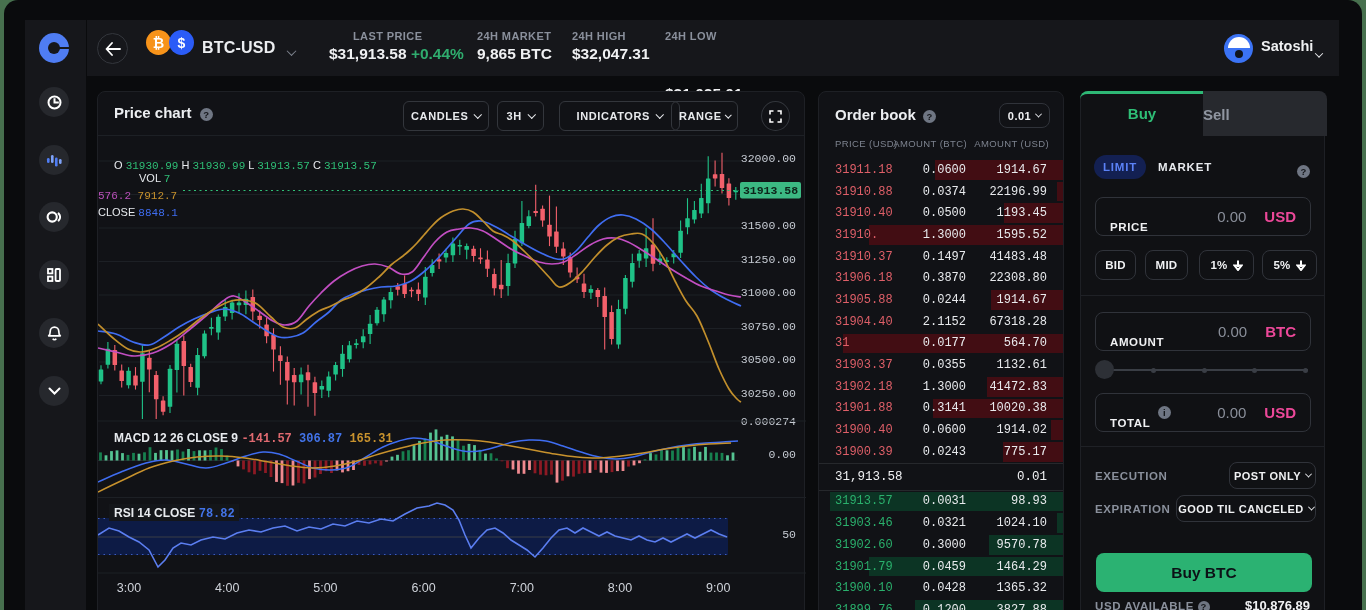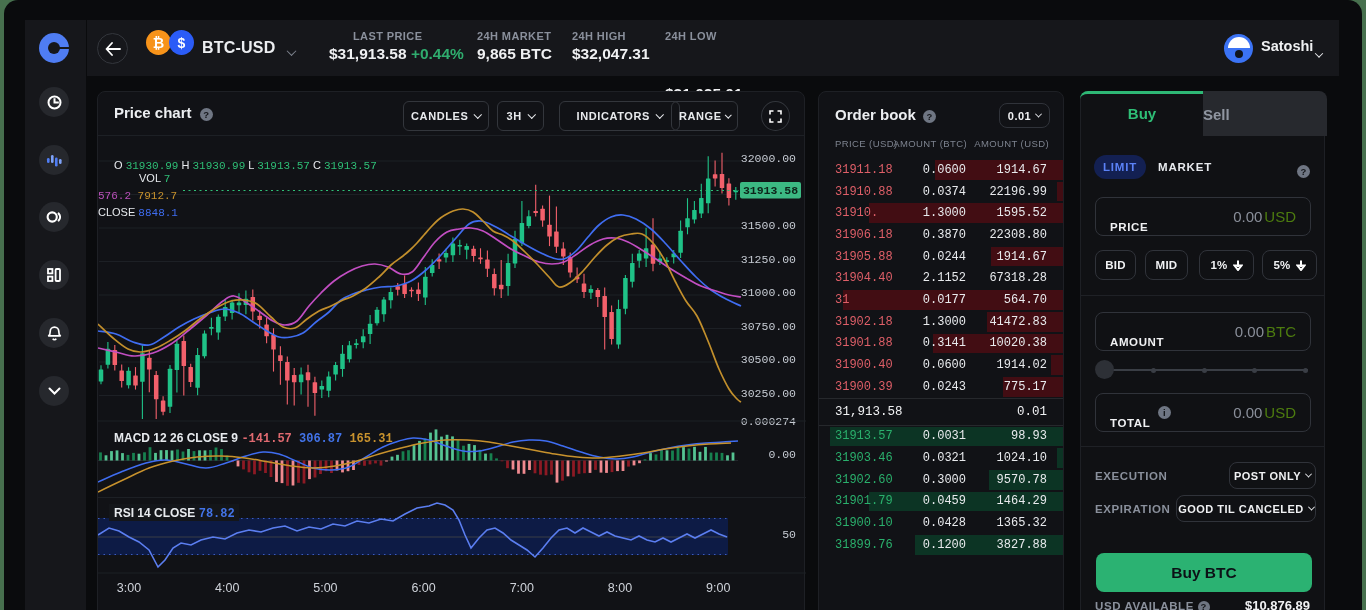--- a/index.html
+++ b/index.html
@@ -28,21 +28,21 @@
 .bid { color:#2ab06c; }
 .axlab { font-family:"Liberation Mono",monospace; font-size:11.5px; fill:#c6cbd3; }
 .tlab { font-family:"Liberation Sans",sans-serif; font-size:12.5px; fill:#ced2d9; }
 .ohlc { font-family:"Liberation Mono",monospace; font-size:12px; }
 .ohlc2 { font-family:"Liberation Mono",monospace; font-size:11px; }
 .mlab { font-family:"Liberation Sans",sans-serif; font-size:12px; font-weight:bold; fill:#e7eaee; }
 .badge-t { font-family:"Liberation Mono",monospace; font-size:11.5px; fill:#0d241a; font-weight:bold; }
 .ibox { position:absolute; left:14px; width:216px; height:39px; border:1px solid #30333a; border-radius:8px; display:flex; align-items:center; padding:0 14px; }
 .ibox .lab { font-size:11.5px; font-weight:bold; color:#f0f1f3; letter-spacing:.6px;margin-top:20px; }
 .ibox .val { margin-left:auto; font-size:15px; color:#8a8f9a; }
-.ibox .cur { font-size:15px; font-weight:normal; color:#4d7c0f; margin-left:2px; }
+.ibox .cur { font-size:15px; font-weight:bold; color:#ec4899; margin-left:18px; }
 .sbtn { position:absolute; height:30px; border:1px solid #30333a; border-radius:8px; color:#f0f1f3; font-size:11.5px; font-weight:bold; display:flex; align-items:center; justify-content:center; letter-spacing:.3px; }
 .ddbtn { position:absolute; height:27px; border:1px solid #30333a; border-radius:8px; color:#f0f1f3; font-size:11px; font-weight:bold; letter-spacing:.5px; display:flex; align-items:center; justify-content:center; }
 .flab { position:absolute; left:14px; font-size:11.5px; font-weight:bold; color:#8a909c; letter-spacing:.6px; }
 </style></head>
 <body>
 <div class="win">
 
   <div class="sidebar">
     <div class="logo"></div>
     <div class="icirc" style="top:67px;">
@@ -497,46 +497,62 @@
           <span class="oba1">0.0600</span>
           <span class="oba2">1914.67</span>
         </div>
         <div class="obrow">
           <div class="obbar" style="width:6px;background:#420d13"></div>
           <span class="obp ask">31910.88</span>
           <span class="oba1">0.0374</span>
           <span class="oba2">22196.99</span>
         </div>
         <div class="obrow">
+          <div class="obbar" style="width:59px;background:#420d13"></div>
+          <span class="obp ask">31910.40</span>
+          <span class="oba1">0.0500</span>
+          <span class="oba2">1193.45</span>
+        </div>
+        <div class="obrow">
           <div class="obbar" style="width:194px;background:#420d13"></div>
           <span class="obp ask">31910.</span>
           <span class="oba1">1.3000</span>
           <span class="oba2">1595.52</span>
         </div>
         <div class="obrow">
+          <span class="obp ask">31910.37</span>
+          <span class="oba1">0.1497</span>
+          <span class="oba2">41483.48</span>
+        </div>
+        <div class="obrow">
           <span class="obp ask">31906.18</span>
           <span class="oba1">0.3870</span>
           <span class="oba2">22308.80</span>
         </div>
         <div class="obrow">
           <div class="obbar" style="width:72px;background:#420d13"></div>
           <span class="obp ask">31905.88</span>
           <span class="oba1">0.0244</span>
           <span class="oba2">1914.67</span>
         </div>
         <div class="obrow">
           <span class="obp ask">31904.40</span>
           <span class="oba1">2.1152</span>
           <span class="oba2">67318.28</span>
         </div>
         <div class="obrow">
           <div class="obbar" style="width:220px;background:#420d13"></div>
           <span class="obp ask">31</span>
           <span class="oba1">0.0177</span>
           <span class="oba2">564.70</span>
+        </div>
+        <div class="obrow">
+          <span class="obp ask">31903.37</span>
+          <span class="oba1">0.0355</span>
+          <span class="oba2">1132.61</span>
         </div>
         <div class="obrow">
           <div class="obbar" style="width:76px;background:#420d13"></div>
           <span class="obp ask">31902.18</span>
           <span class="oba1">1.3000</span>
           <span class="oba2">41472.83</span>
         </div>
         <div class="obrow">
           <div class="obbar" style="width:130px;background:#420d13"></div>
           <span class="obp ask">31901.88</span>

